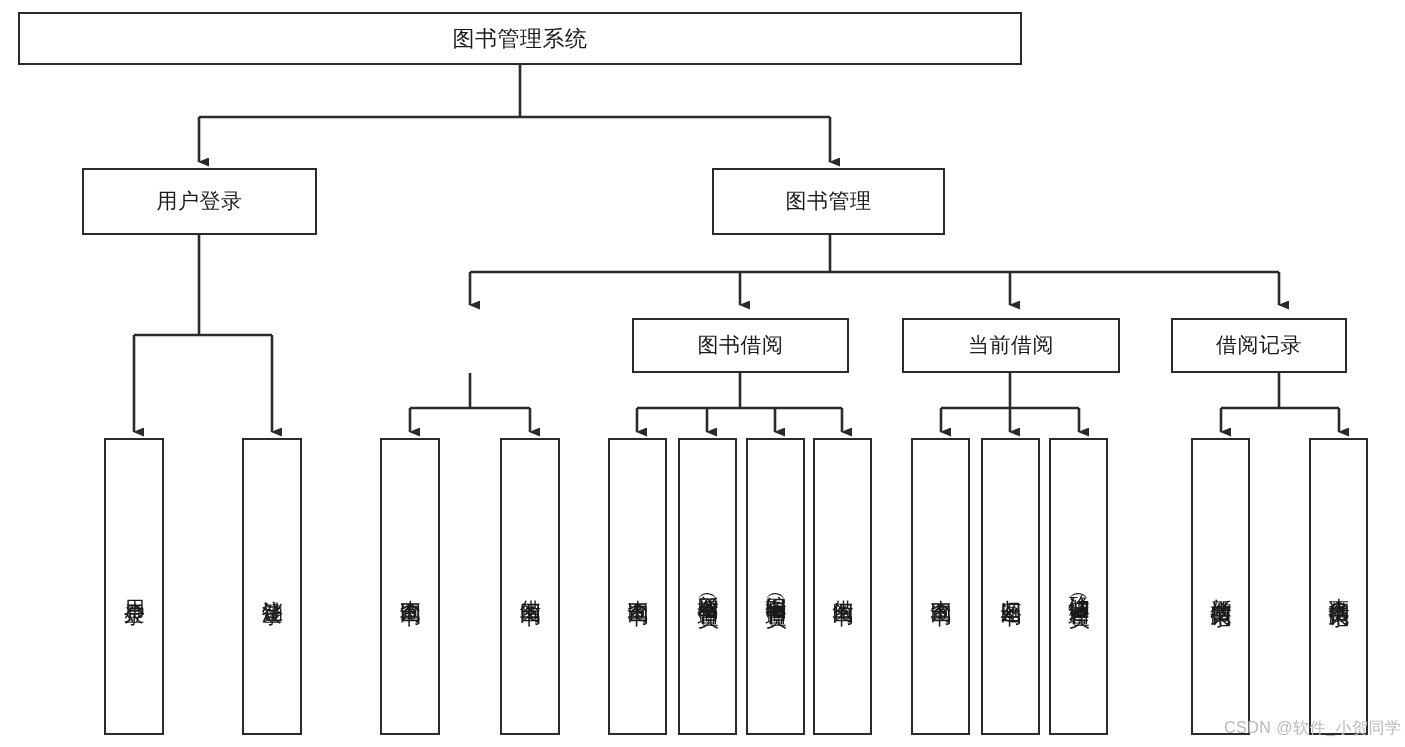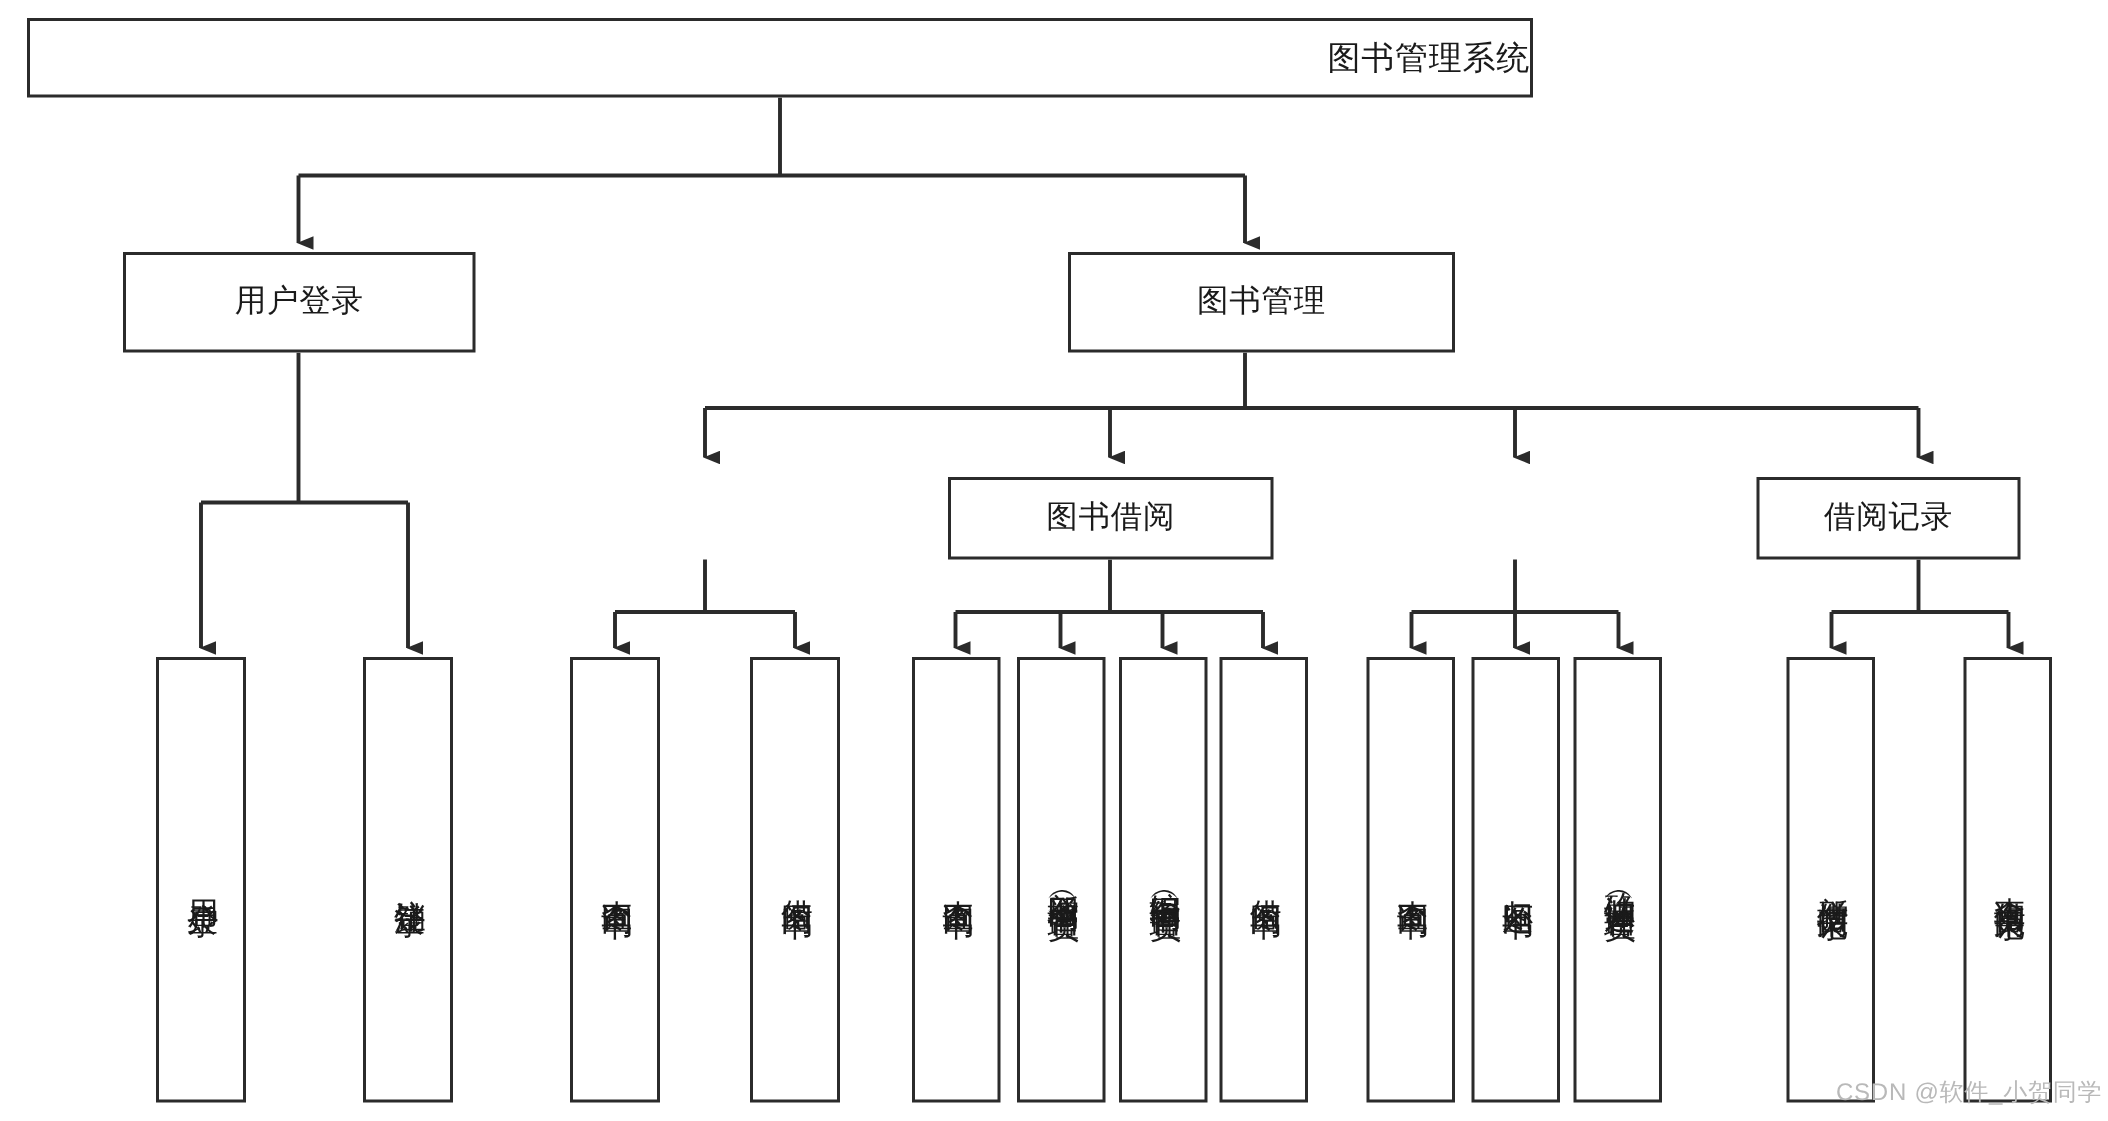--- a/index.html
+++ b/index.html
@@ -118,33 +118,36 @@
       <path d="M1010,408 L1010,432" marker-end="url(#arrowhead)"></path>
       <path d="M1079,408 L1079,432" marker-end="url(#arrowhead)"></path>
 
       <path d="M1279,373 L1279,408"></path>
       <path d="M1221,408 L1339,408"></path>
       <path d="M1221,408 L1221,432" marker-end="url(#arrowhead)"></path>
       <path d="M1339,408 L1339,432" marker-end="url(#arrowhead)"></path>
     </g>
   </svg>
 
-  <div class="node node-h node-root" style="left:18px; top:12px; width:1004px; height:53px;justify-content:flex-end;">
+  <div class="node node-h node-root" style="left:18px; top:12px; width:1004px; height:53px;">
     <span>图书管理系统</span>
   </div>
 
   <div class="node node-h" style="left:82px; top:168px; width:235px; height:67px;">
     <span>用户登录</span>
   </div>
-  <div class="node node-h" style="left:712px; top:168px; width:258px; height:67px;">
+  <div class="node node-h" style="left:712px; top:168px; width:233px; height:67px;">
     <span>图书管理</span>
   </div>
 
   <div class="node node-h" style="left:632px; top:318px; width:217px; height:55px;">
     <span>图书借阅</span>
+  </div>
+  <div class="node node-h" style="left:902px; top:318px; width:218px; height:55px;">
+    <span>当前借阅</span>
   </div>
   <div class="node node-h" style="left:1171px; top:318px; width:176px; height:55px;">
     <span>借阅记录</span>
   </div>
 
   <div class="node node-v" style="left:104px; top:438px; width:60px; height:297px;">
     <span class="vtext">用户登录</span>
   </div>
   <div class="node node-v" style="left:242px; top:438px; width:60px; height:297px;">
     <span class="vtext">注销登录</span>

